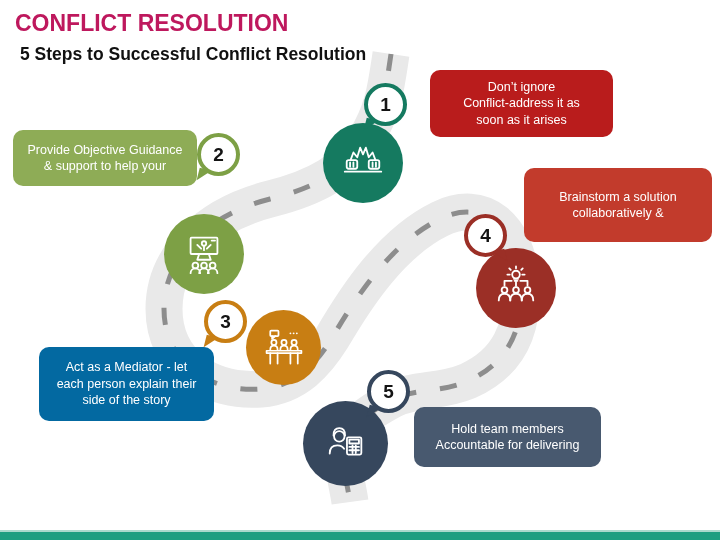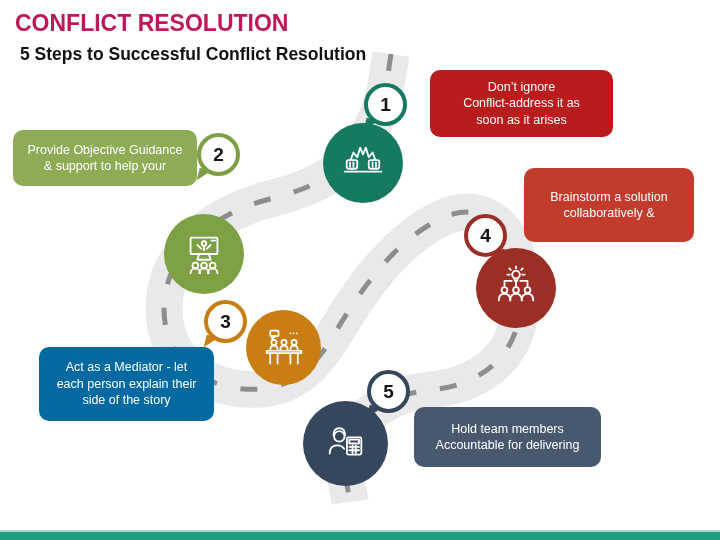--- a/index.html
+++ b/index.html
@@ -138,21 +138,21 @@
 
   <div class="callout" style="left: 424px; top: 70px; width: 183px; height: 67px; background-color: #b91c1c; margin-left: 6px;">
     <p class="callout-text"><span>Don’t ignore</span><br><b>Conflict</b><span>-address it as</span><br><span>soon as it arises</span></p>
   </div>
   <div class="callout" style="left: 13px; top: 130px; width: 184px; height: 56px; background-color: rgb(142, 172, 86);">
     <p class="callout-text"><span>Provide </span><b>Objective Guidance</b><br><span>&amp; support to help your</span><br></p>
   </div>
   <div class="callout" style="left: 39px; top: 347px; width: 175px; height: 74px; background-color: #0369a1;">
     <p class="callout-text"><span>Act as a </span><b>Mediator</b><span> - let</span><br><span>each person explain their</span><br><span>side of the story</span></p>
   </div>
-  <div class="callout" style="left: 524px; top: 168px; width: 170px; height: 74px; background-color: rgb(194, 59, 44);">
+  <div class="callout" style="left: 524px; top: 168px; width: 188px; height: 74px; background-color: rgb(194, 59, 44);">
     <p class="callout-text"><b>Brainstorm</b><span> a solution</span><br><span>collaboratively &amp;</span><br></p>
   </div>
   <div class="callout" style="left: 414px; top: 407px; width: 187px; height: 60px; background-color: rgb(72, 89, 111);">
     <p class="callout-text"><span>Hold team members</span><br><b>Accountable</b><span> for delivering</span><br></p>
   </div>
 
   <div class="footer-accent"></div>
   <div class="footer-bar" style="background-color: rgb(29, 158, 128);"></div>
 </div>
 

